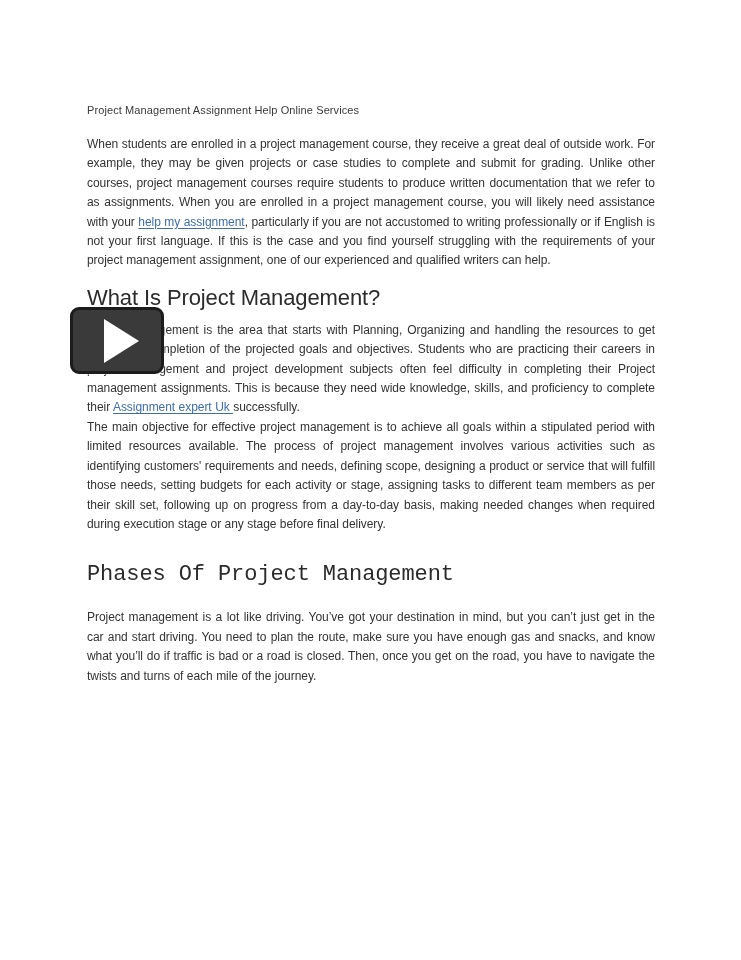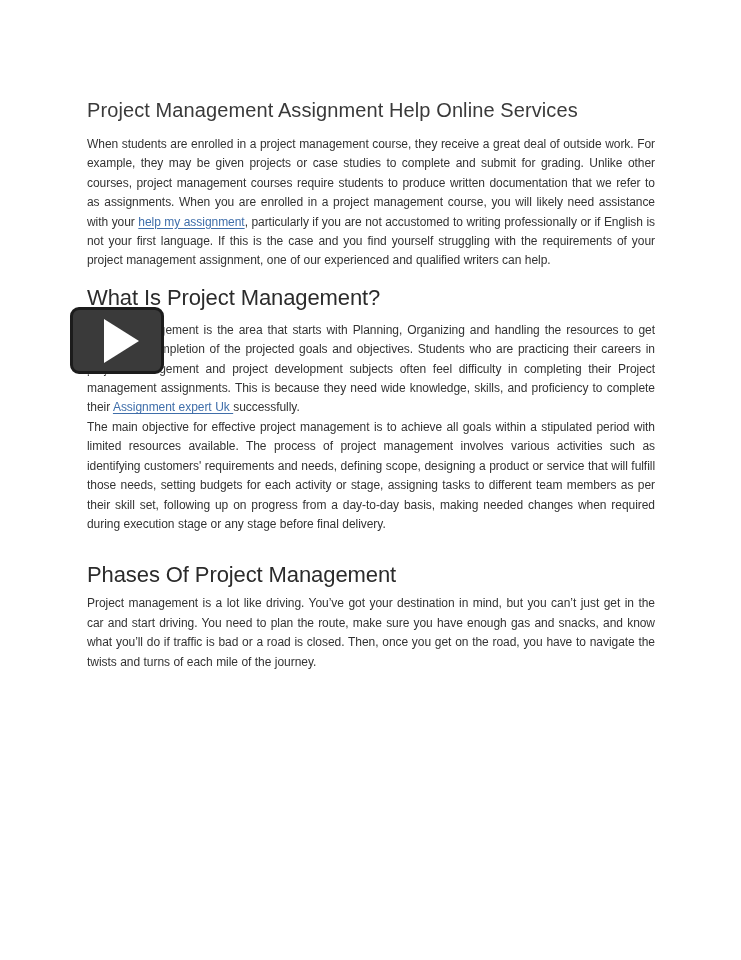--- a/index.html
+++ b/index.html
@@ -26,40 +26,41 @@
 
   .content {
     position: absolute;
     left: 87px;
     top: 100px;
     width: 568px;
   }
 
   
   .doc-title {
-    font-size: 20px;
+    font-size: 11px;
     line-height: 20px;
     color: #3a3a3a;
     font-weight: 400;
     margin: 0 0 14px 0;
     letter-spacing: 0.1px;
   }
 
   h2.section-heading {
     font-size: 22px;
     line-height: 30px;
     font-weight: 400;
     color: #2b2b2b;
     margin: 12px 0 8px 0;
     letter-spacing: -0.1px;
   }
 
   h2.heading-phases {
     margin-top: 26px;
-    margin-bottom: 4px;
+    margin-bottom: 18px;
+    font-family: Liberation Mono, monospace;
   }
 
   
   p.body-text {
     font-size: 12px;
     line-height: 19.4px;
     color: #333333;
     margin: 15px 0 0 0;
     text-align: justify;
     letter-spacing: -0.05px;

